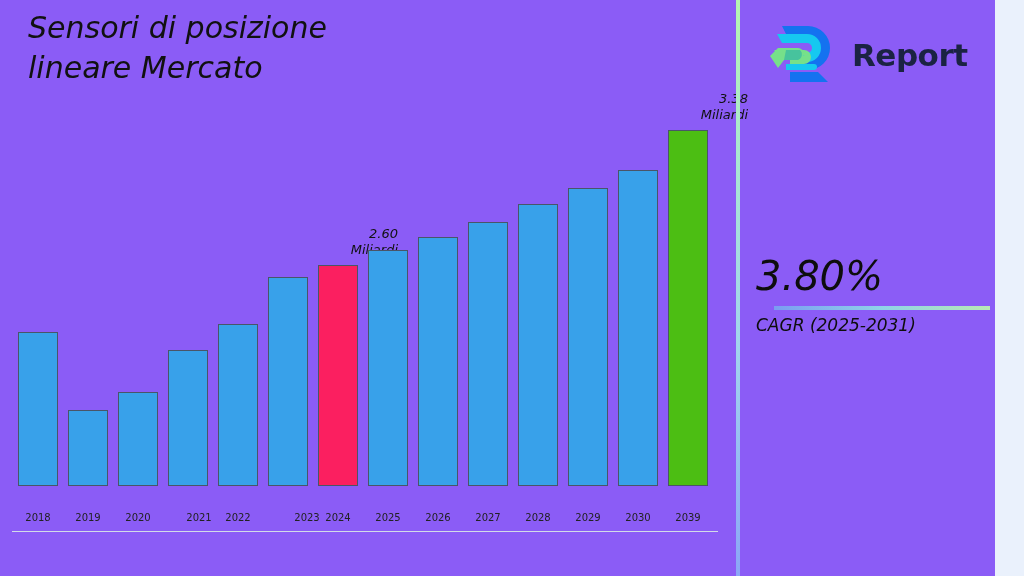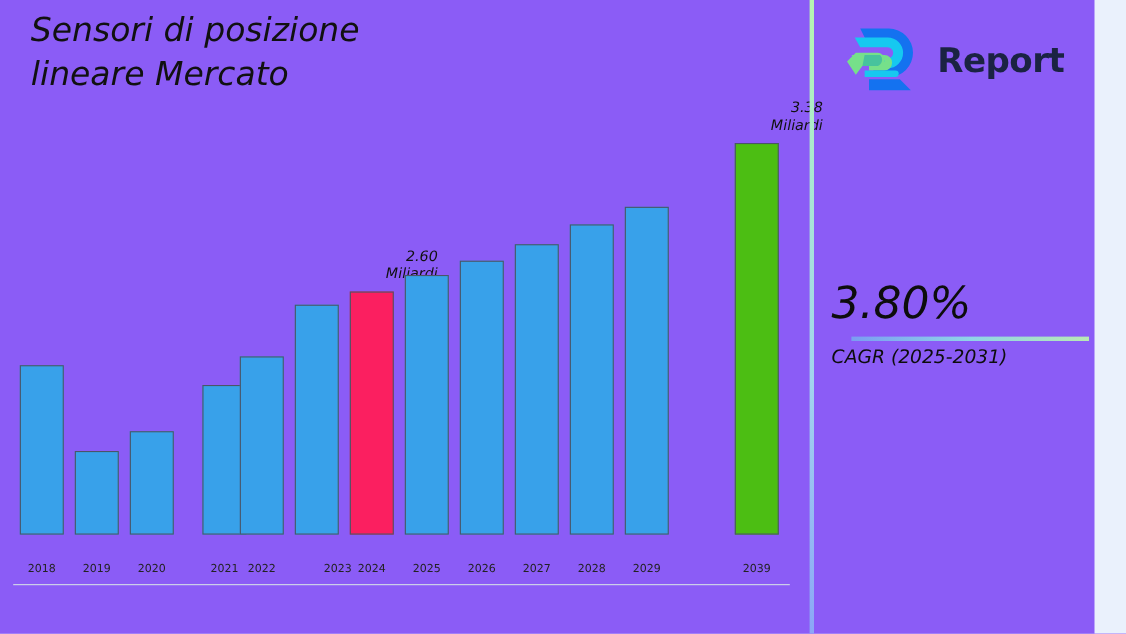--- a/index.html
+++ b/index.html
@@ -189,21 +189,21 @@
             <div class="tick-label">2018</div>
           </div>
           <div class="bar-slot" style="left: 68px; height: 121px;">
             <div class="bar" title="2019: 1.87 Miliardi" style="height: 76px; bottom: 45px;"></div>
             <div class="tick-label">2019</div>
           </div>
           <div class="bar-slot" style="left: 118px; height: 139px;">
             <div class="bar" title="2020: 1.97 Miliardi" style="height: 94px; bottom: 45px;"></div>
             <div class="tick-label">2020</div>
           </div>
-          <div class="bar-slot" style="left: 184px; height: 181px;">
+          <div class="bar-slot" style="left: 168px; height: 181px; padding-left: 22px;">
             <div class="bar" title="2021: 2.13 Miliardi" style="height: 136px; bottom: 45px;"></div>
             <div class="tick-label">2021</div>
           </div>
           <div class="bar-slot" style="left: 218px; height: 207px;">
             <div class="bar" title="2022: 2.24 Miliardi" style="height: 162px; bottom: 45px;"></div>
             <div class="tick-label">2022</div>
           </div>
           <div class="bar-slot" style="left: 268px; height: 254px; padding-left: 38px;">
             <div class="bar" title="2023: 2.45 Miliardi" style="height: 209px; bottom: 45px;"></div>
             <div class="tick-label">2023</div>
@@ -226,20 +226,24 @@
             <div class="bar" title="2027: 2.88 Miliardi" style="height: 264px; bottom: 45px;"></div>
             <div class="tick-label">2027</div>
           </div>
           <div class="bar-slot" style="left: 518px; height: 327px;">
             <div class="bar" title="2028: 2.97 Miliardi" style="height: 282px; bottom: 45px;"></div>
             <div class="tick-label">2028</div>
           </div>
           <div class="bar-slot" style="left: 568px; height: 343px;">
             <div class="bar" title="2029: 3.06 Miliardi" style="height: 298px; bottom: 45px;"></div>
             <div class="tick-label">2029</div>
+          </div>
+          <div class="bar-slot" style="left: 618px; height: 361px;">
+            <div class="bar" title="2030: 3.16 Miliardi" style="height: 316px; bottom: 45px;"></div>
+            <div class="tick-label">2030</div>
           </div>
           <div class="bar-slot" style="left: 668px; height: 401px;">
             <div class="bar highlight-forecast" title="2031: 3.38 Miliardi" style="height: 356px; bottom: 45px;"></div>
             <div class="bar-label" style="bottom: 408px;">3.38
 Miliardi</div>
             <div class="tick-label">2039</div>
           </div>
         </div>
     </div>
   </div>

